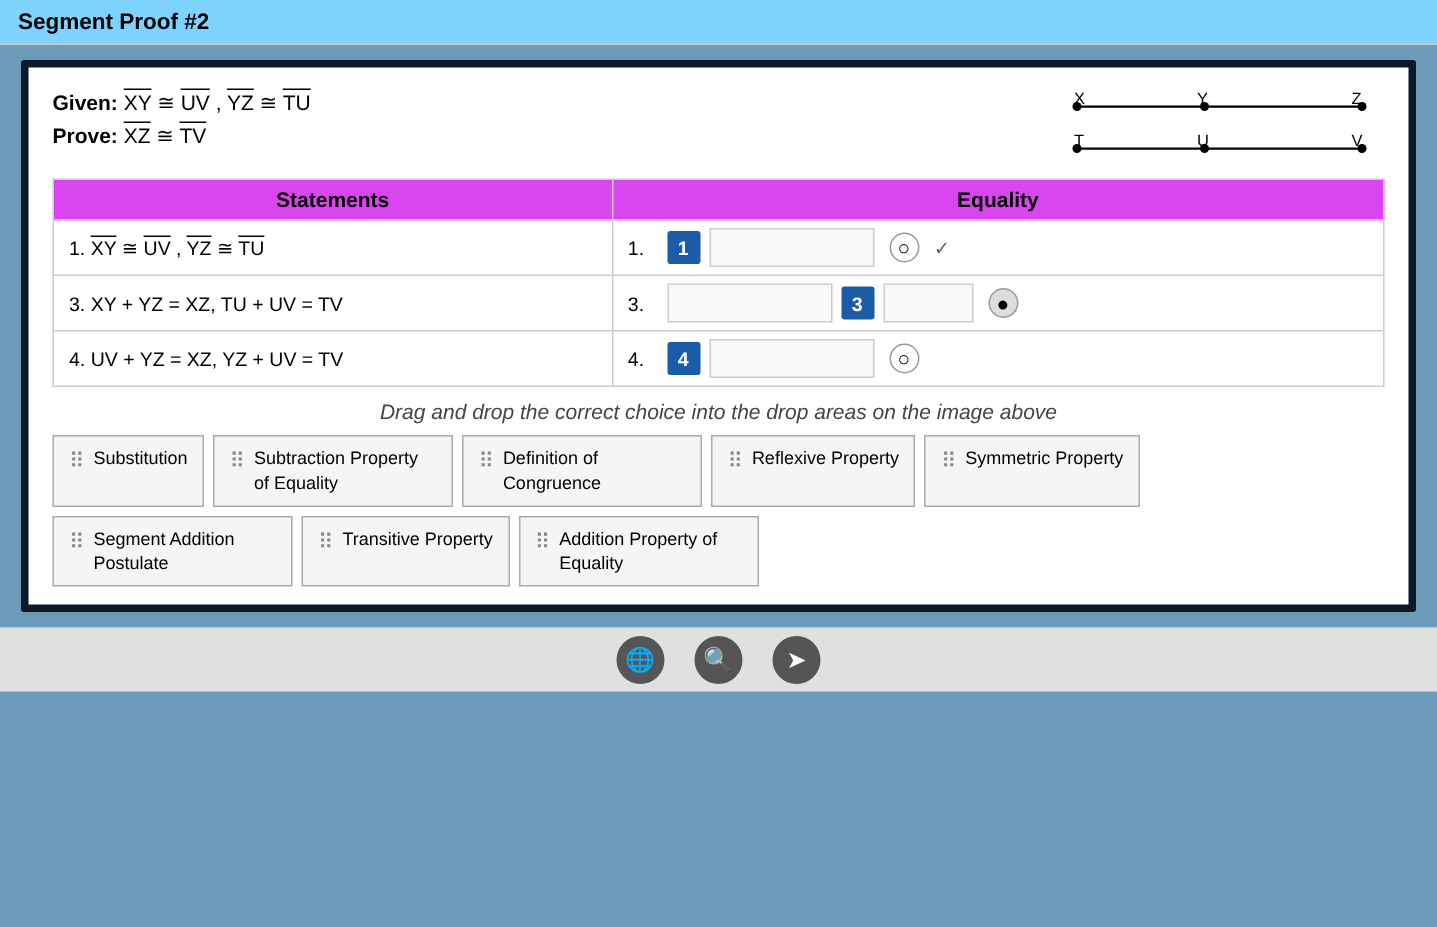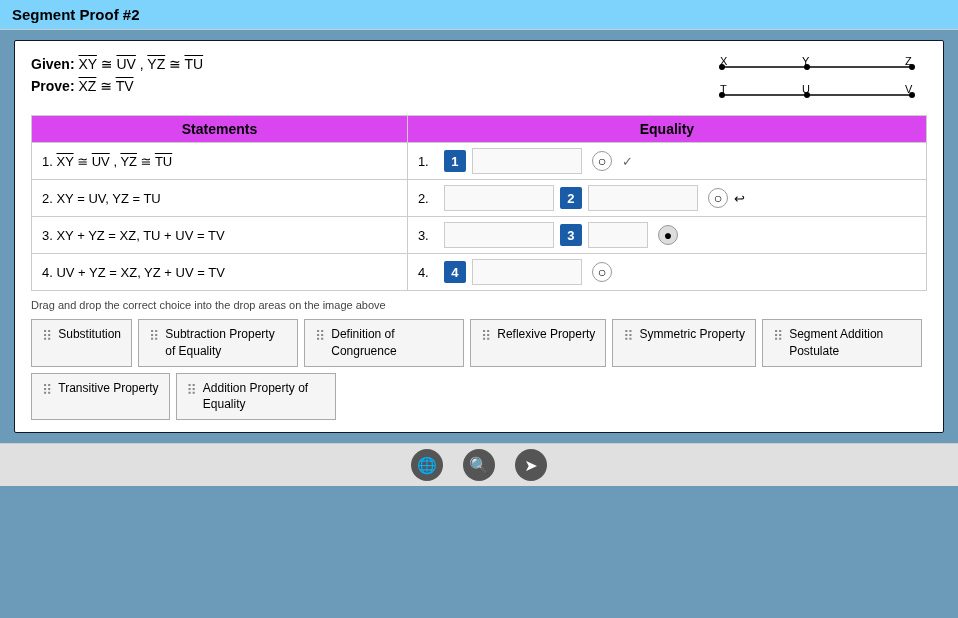--- a/index.html
+++ b/index.html
@@ -14,21 +14,21 @@
     .page-title {
       background: #7dd3fc;
       padding: 6px 12px;
       font-size: 15px;
       font-weight: bold;
       border-bottom: 1px solid #ccc;
     }
     .main-container {
       background: white;
       margin: 10px 14px;
-      border: 1px solid #0f172a;
+      border: 5px solid #0f172a;
       border-radius: 2px;
       padding: 12px 16px;
     }
     .given-section {
       display: flex;
       justify-content: space-between;
       align-items: flex-start;
       margin-bottom: 10px;
     }
     .given-text {
@@ -113,23 +113,25 @@
       display: inline-flex;
       align-items: center;
       justify-content: center;
       cursor: pointer;
       margin-left: 4px;
     }
     .circle-btn-filled {
       background: #ddd;
     }
     .drag-instruction {
-      font-size: 11px;
+      font-size: 14px;
       color: #444;
       margin-bottom: 8px;
+      font-style: italic;
+      text-align: center;
     }
     .drag-options {
       display: flex;
       flex-wrap: wrap;
       gap: 6px;
     }
     .drag-item {
       border: 1px solid #aaa;
       background: #f5f5f5;
       padding: 6px 10px;
@@ -228,35 +230,20 @@
           <div class="reason-inner">
             <span class="step-num">1.</span>
             <span class="drop-badge">1</span>
             <span class="drop-box"></span>
             <span class="circle-btn">○</span>
             <span style="margin-left:4px;font-size:13px;color:#666;">✓</span>
           </div>
         </td>
       </tr>
 
-      <tr>
-        <td class="stmt">
-          <span>2. XY = UV,  YZ = TU</span>
-        </td>
-        <td class="reason">
-          <div class="reason-inner">
-            <span class="step-num">2.</span>
-            <span class="drop-box"></span>
-            <span class="drop-badge">2</span>
-            <span class="drop-box"></span>
-            <span class="circle-btn">○</span>
-            <span style="font-size:13px;">↩</span>
-          </div>
-        </td>
-      </tr>
 
       <tr>
         <td class="stmt">
           <span>3. XY + YZ = XZ,  TU + UV = TV</span>
         </td>
         <td class="reason">
           <div class="reason-inner">
             <span class="step-num">3.</span>
             <span class="drop-box"></span>
             <span class="drop-badge">3</span>

